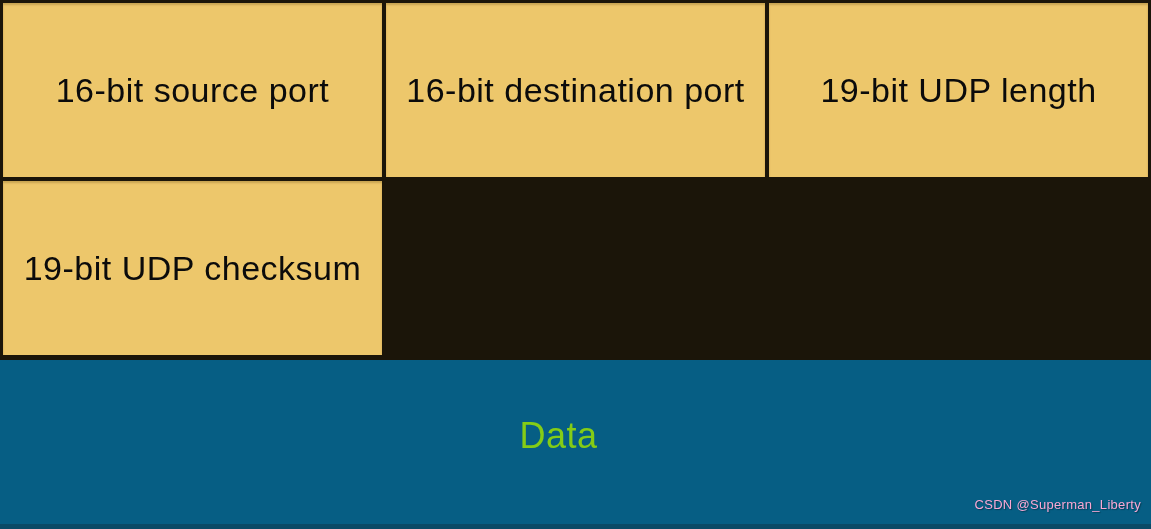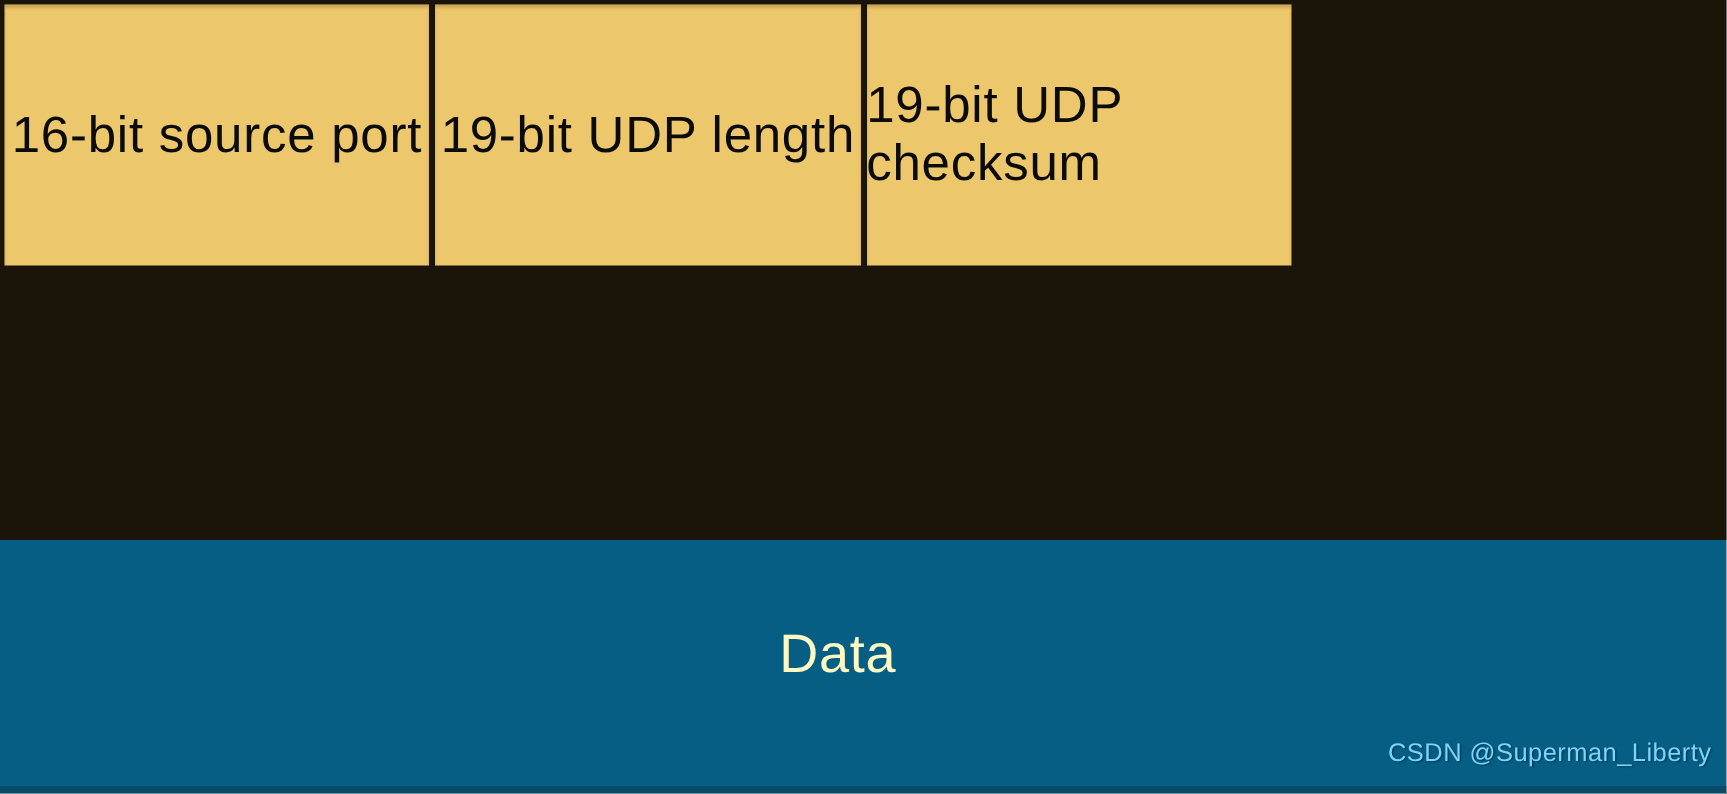--- a/index.html
+++ b/index.html
@@ -20,21 +20,21 @@
     position: absolute;
     top: 0; left: 0;
     width: 1151px;
     height: 360px;
     background: #1b1509;            
     border-top: 3px solid #1b1509;
     border-left: 3px solid #1b1509;
     border-right: 3px solid #1b1509;
     border-bottom: 5px solid #1b1509;
     display: grid;
-    grid-template-columns: 1fr 1fr 1fr 1fr;
+    grid-template-columns: 1fr 1fr 1fr;
     grid-template-rows: 1fr 1fr;
     gap: 4px;
   }
   .field-cell {
     background: #edc76b;
     display: flex;
     align-items: center;
     justify-content: center;
     color: #0b0b0b;
     font-size: 34px;
@@ -48,42 +48,43 @@
     top: 360px; left: 0;
     width: 1151px;
     height: 169px;
     background: #065e84;
     border-bottom: 5px solid #0a4a66;
     display: flex;
     align-items: center;
     justify-content: center;
   }
   .data-label {
-    color: #fef9c3;
+    color: #84cc16;
     font-size: 36px;
     letter-spacing: 0.5px;
     transform: translate(-17px, -6px);
   }
   .watermark {
     position: absolute;
     right: 10px;
     bottom: 12px;
-    color: #7dd3fc;
-    font-size: 17px;
+    color: #f9a8d4;
+    font-size: 13px;
     letter-spacing: 0.3px;
     text-shadow: 1px 1px 1px rgba(0,0,0,0.35);
   }
 </style>
 </head>
 <body>
 
 <div class="canvas">
 
   <div class="header-grid">
     <div class="field-cell">16-bit source port</div>
+    <div class="field-cell">16-bit destination port</div>
     <div class="field-cell">19-bit UDP length</div>
     <div class="field-cell">19-bit UDP checksum</div>
   </div>
 
   <div class="data-band">
     <div class="data-label">Data</div>
     <div class="watermark">CSDN @Superman_Liberty</div>
   </div>
 
 </div>

